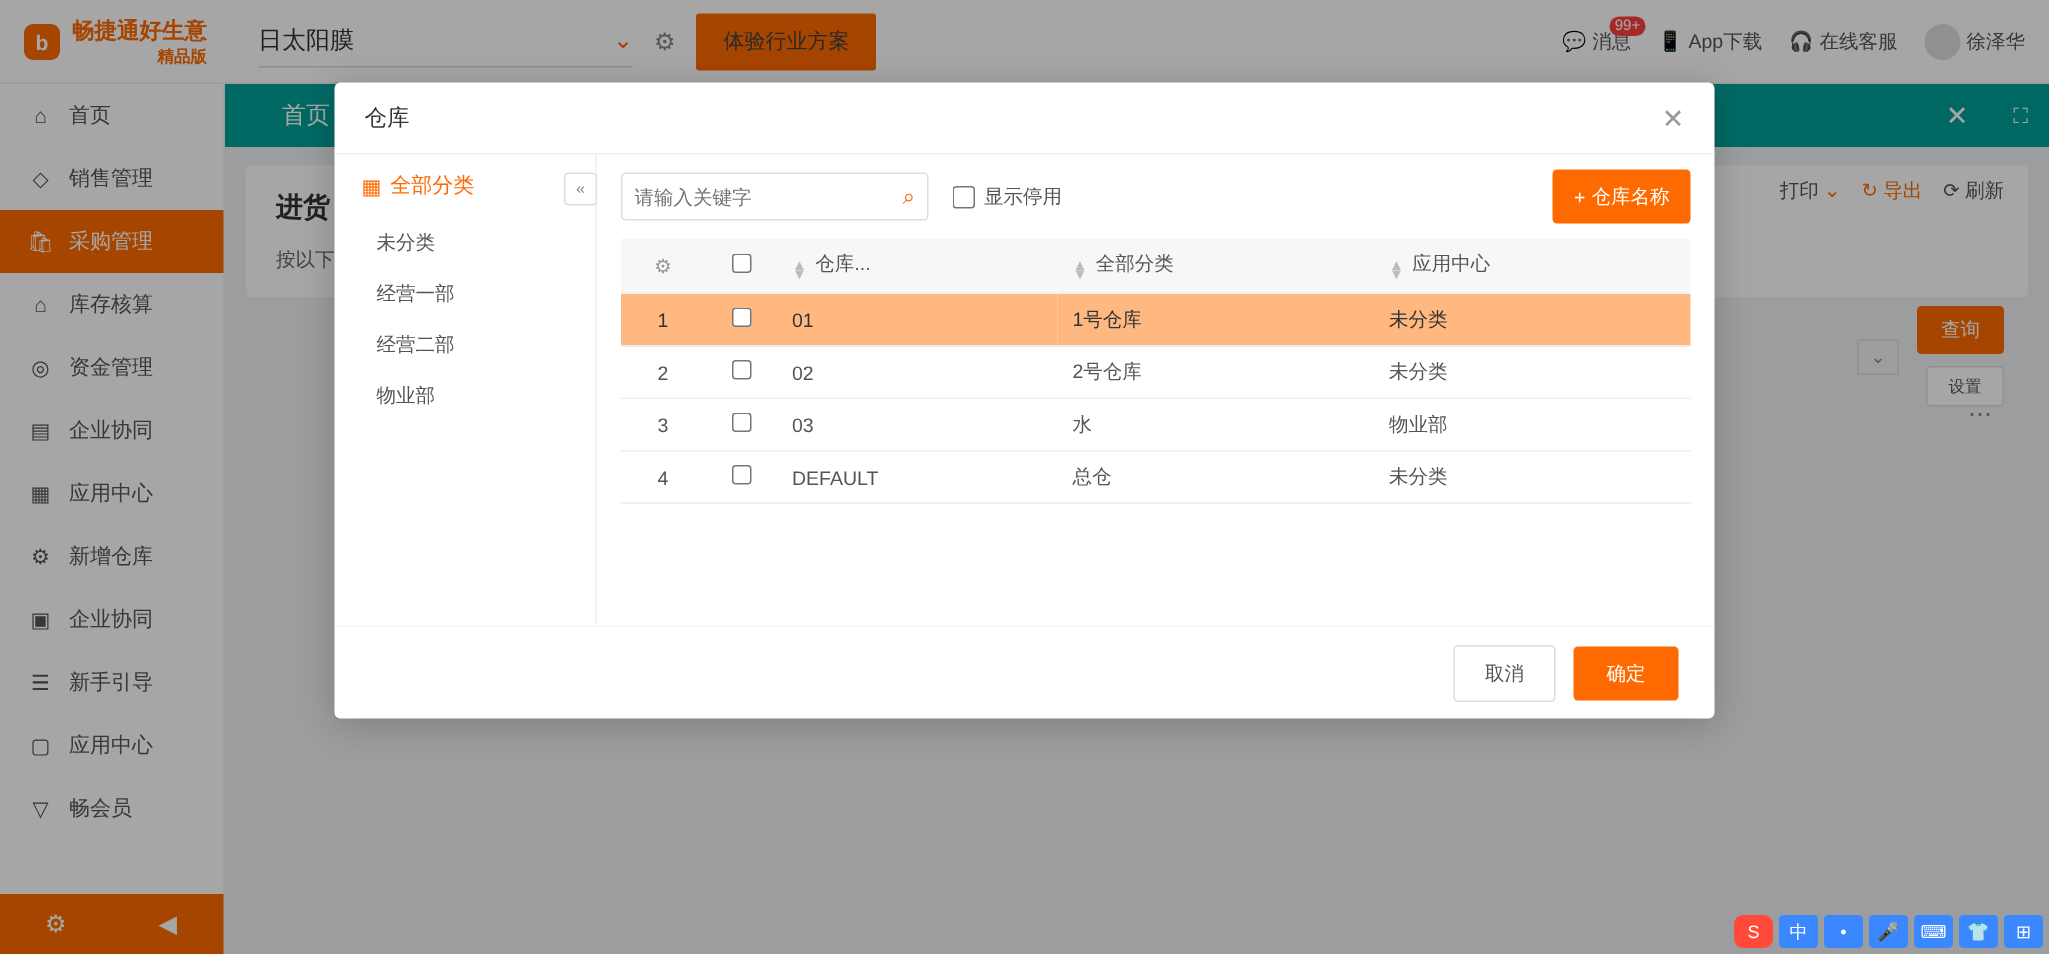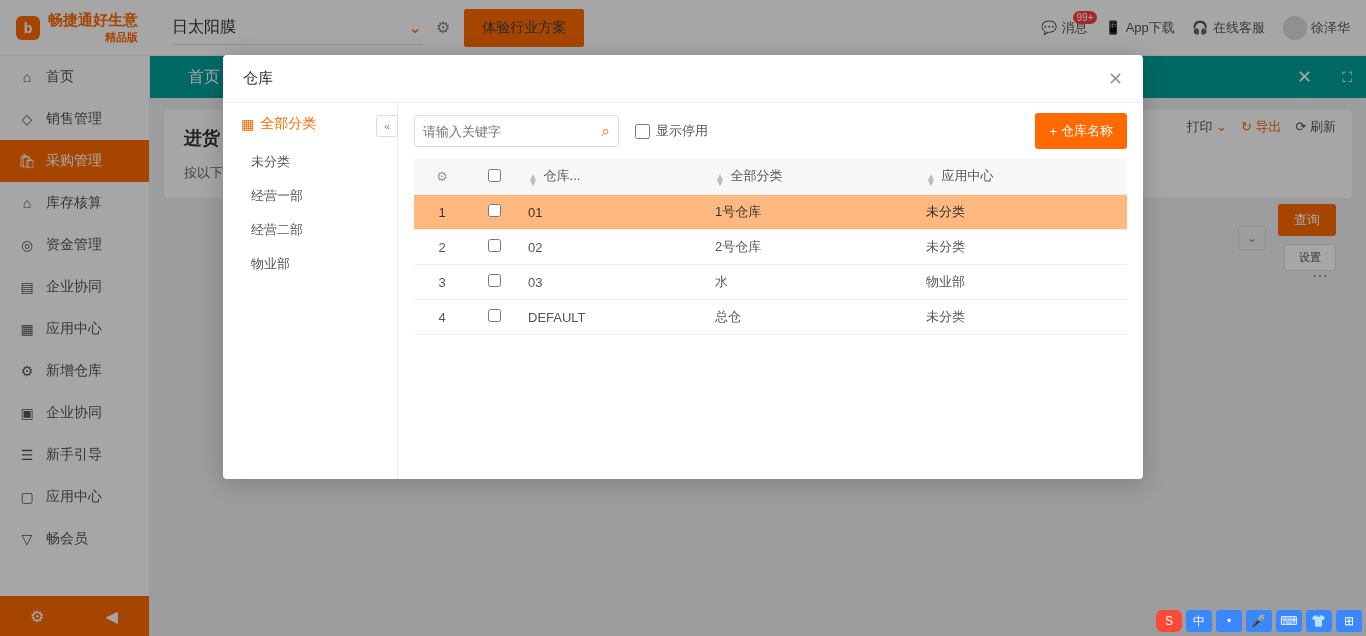--- a/index.html
+++ b/index.html
@@ -290,20 +290,24 @@
                 <td class="cb-td"><input type="checkbox" style=""></td>
                 <td>DEFAULT</td>
                 <td>总仓</td>
                 <td>未分类</td>
               </tr>
             </tbody>
         </table>
       </div>
     </div>
   </div>
+  <div class="modal-footer">
+    <button class="btn-cancel">取消</button>
+    <button class="btn-ok">确定</button>
+  </div>
 </div>
 
 <div class="ime-bar">
   <div class="ime red">S</div>
   <div id="ime-btns" style="display:flex;gap:4px;">
       <div class="ime">中</div>
       <div class="ime">•</div>
       <div class="ime">🎤</div>
       <div class="ime">⌨</div>
       <div class="ime">👕</div>

